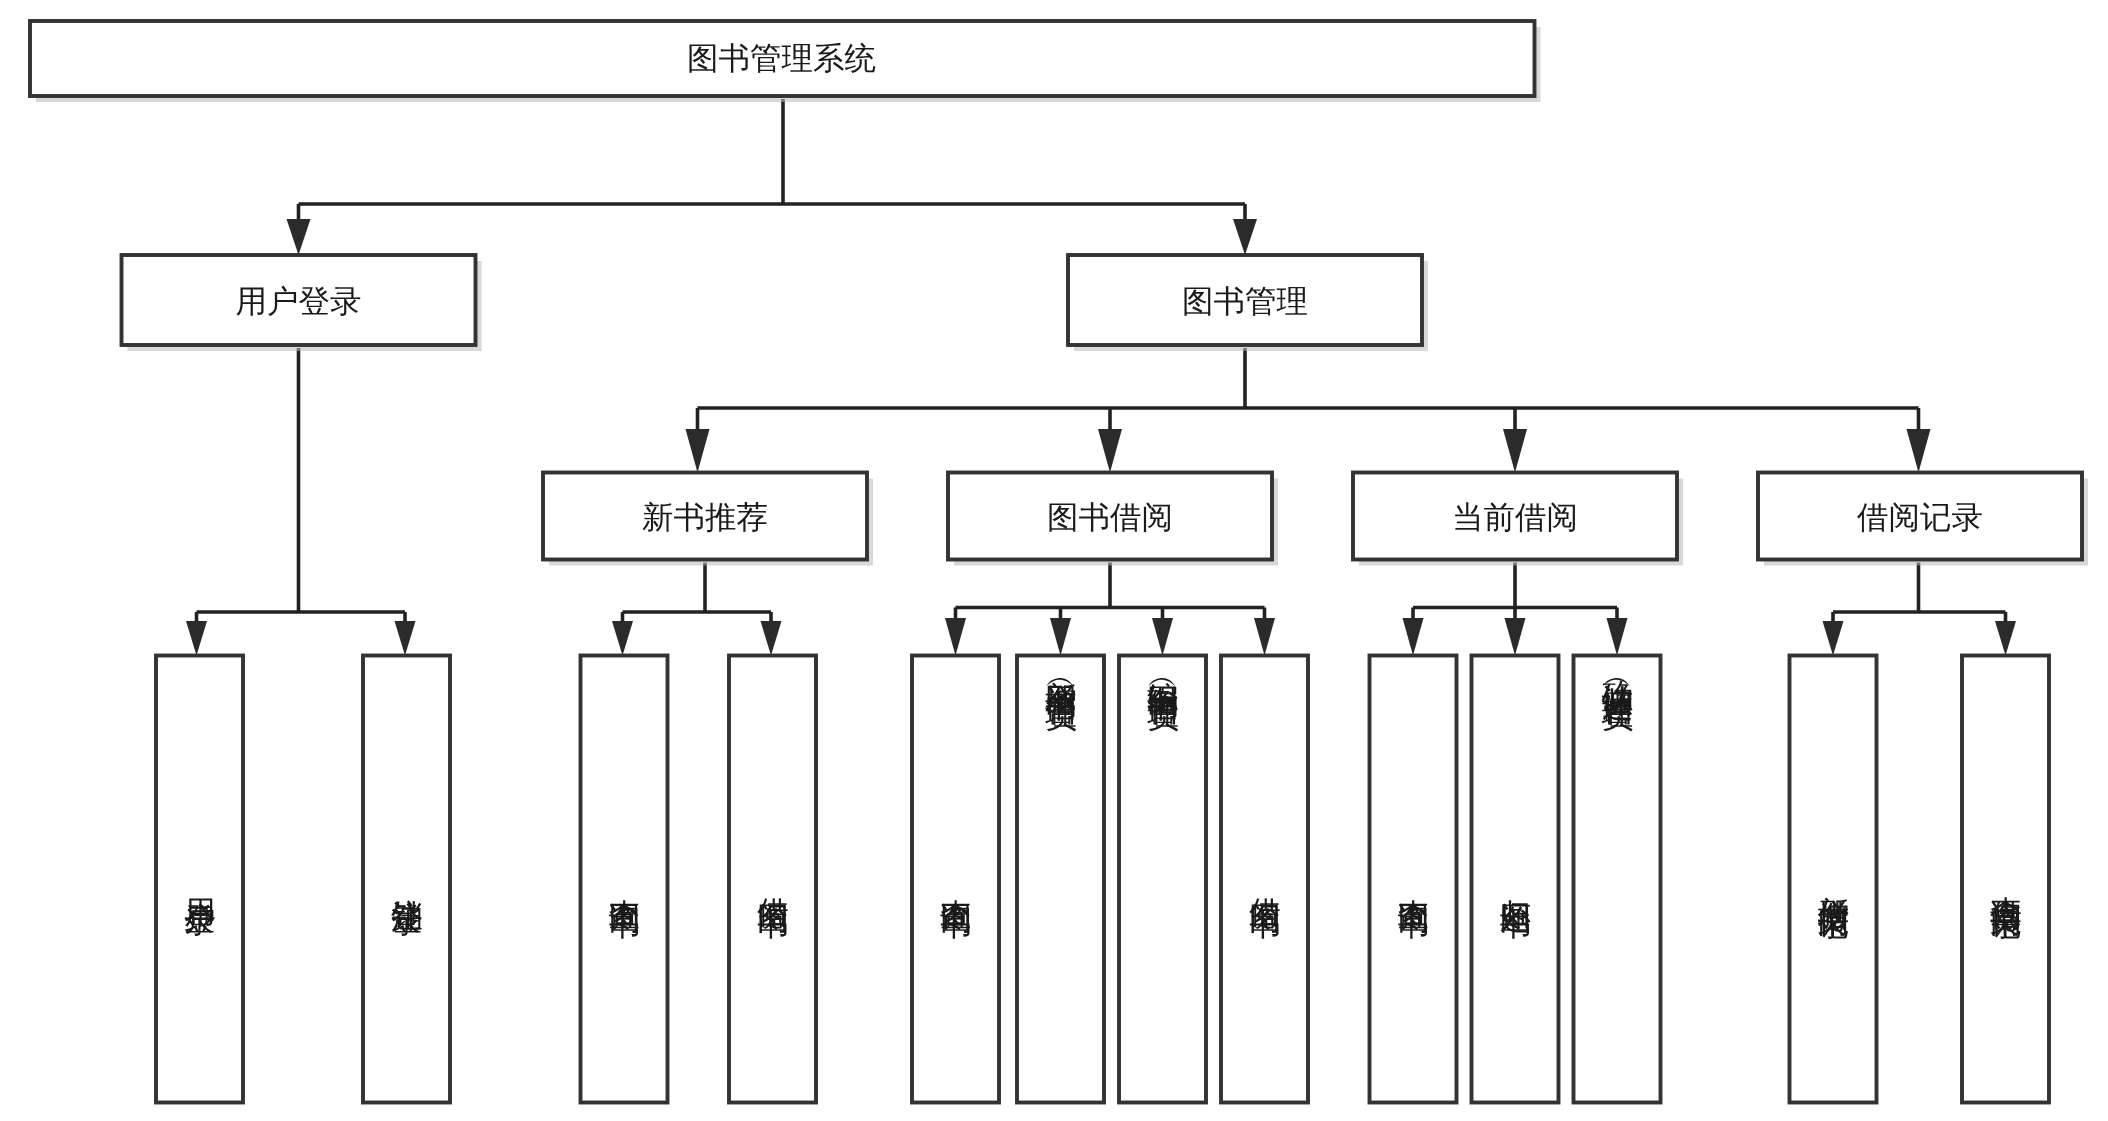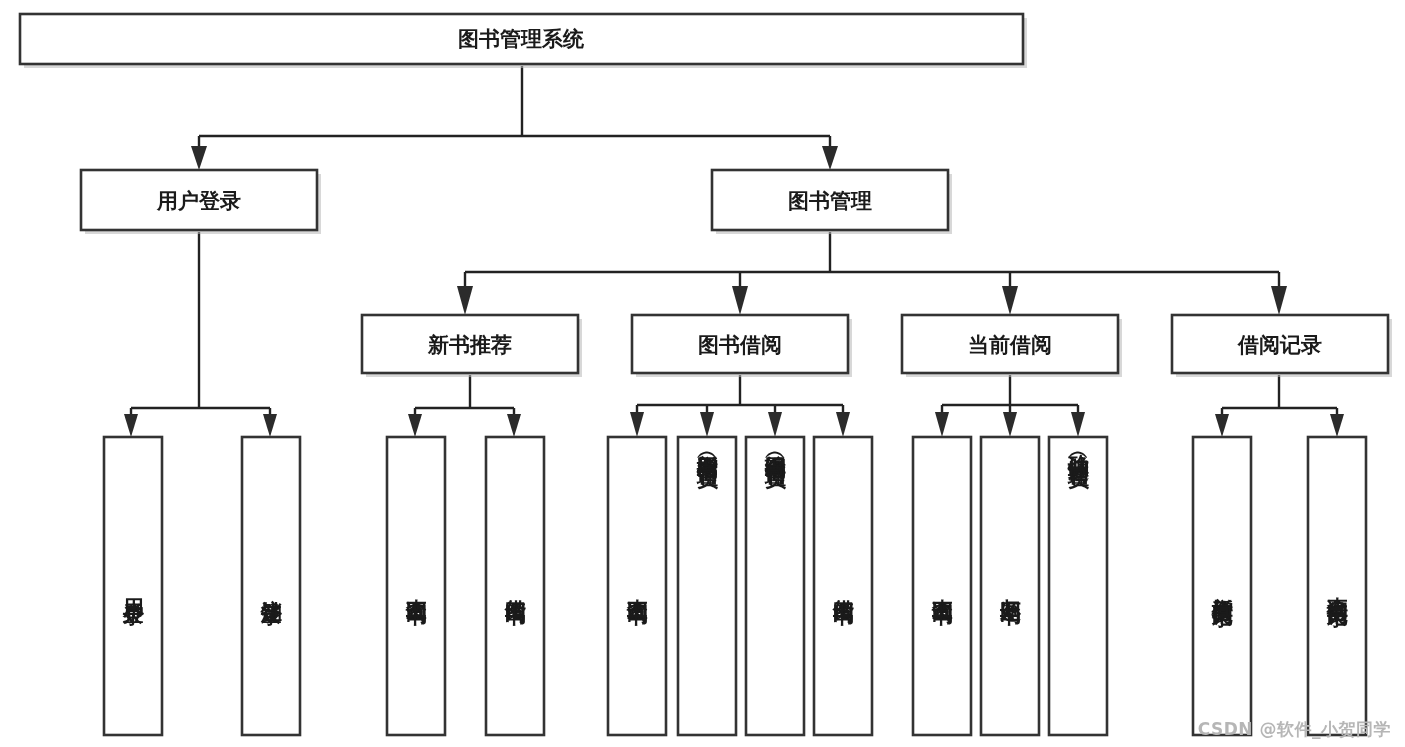--- a/index.html
+++ b/index.html
@@ -13,21 +13,20 @@
     position: relative;
     overflow: hidden;
     font-family: "DejaVu Sans", "Liberation Sans", sans-serif;
   }
   #diagram-root {
     position: absolute;
     left: 0;
     top: 0;
     width: 1405px;
     height: 747px;
-    font-weight: bold;
   }
   svg.diagram {
     display: block;
     width: 1405px;
     height: 747px;
   }
   .node-box {
     fill: #ffffff;
     stroke: #333333;
     stroke-width: 2.6;
@@ -265,14 +264,13 @@
     <span class="leaf-label">确认归还（管理员）</span>
   </div>
 
   <div class="leaf-label-wrap" style="left:1193px; top:437px; width:58px; height:298px;">
     <span class="leaf-label">新增借阅记录</span>
   </div>
   <div class="leaf-label-wrap" style="left:1308px; top:437px; width:58px; height:298px;">
     <span class="leaf-label">查询借阅记录</span>
   </div>
 
-  <div class="watermark">CSDN @软件_小贺同学</div>
 </div>
 
 </body></html>

